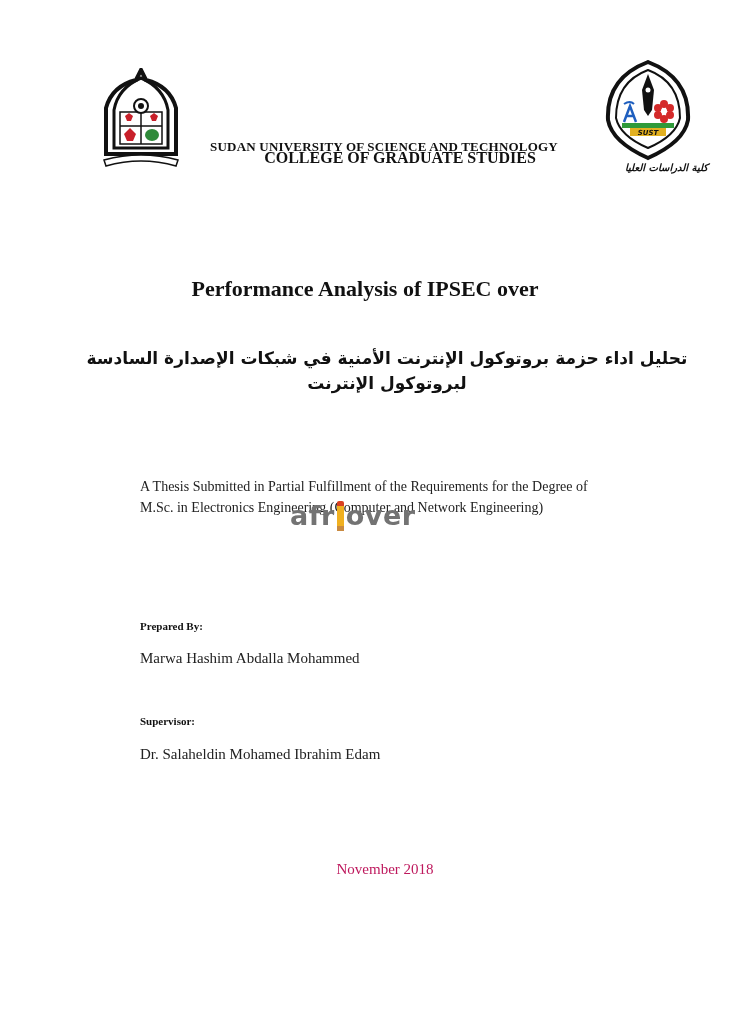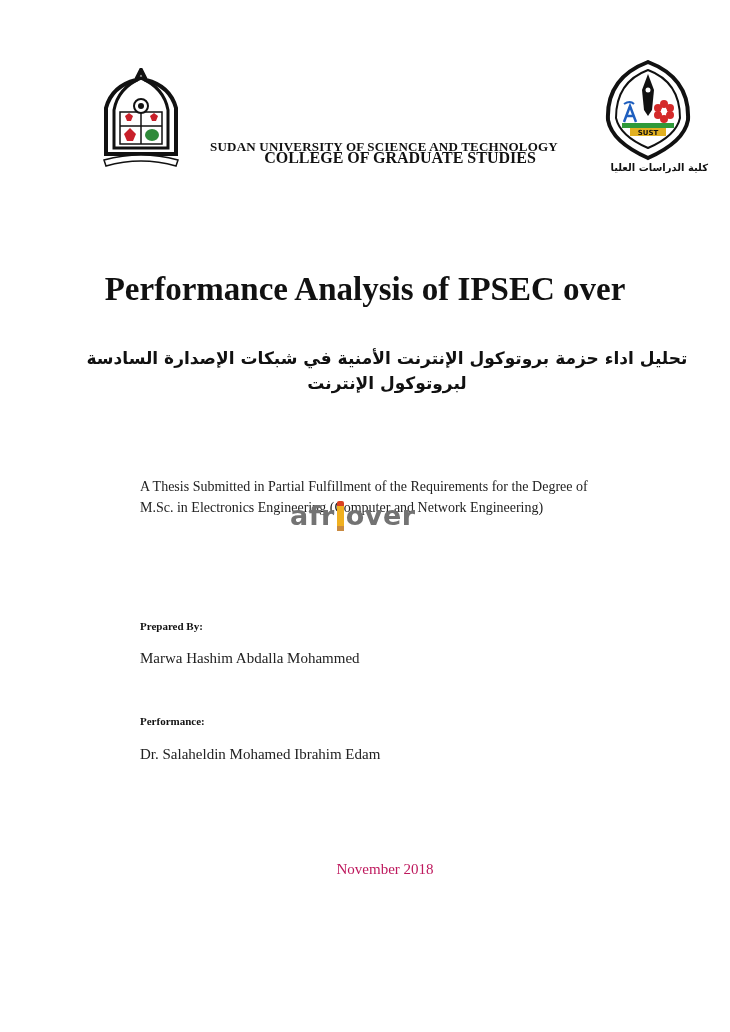--- a/index.html
+++ b/index.html
@@ -1,28 +1,28 @@
 <!DOCTYPE html>
 <html><head>
   <meta charset="utf-8">
   <style>
     html, body { margin: 0; padding: 0; background: #ffffff; }
     body { width: 730px; height: 1032px; position: relative; overflow: hidden; color: #111; font-family: "Liberation Serif", serif; }
     .abs { position: absolute; }
     .center { left: 0; width: 730px; text-align: center; }
     .uni-name { top: 119px; left: 184px; width: 400px; text-align: center; font-weight: bold; font-size: 13px; letter-spacing: 0.2px; margin-top: 20px; }
     .college { top: 149px; left: 200px; width: 400px; text-align: center; font-weight: bold; font-size: 16px; }
-    .title { top: 272px; font-weight: bold; font-size: 33px; line-height: 34px; }
+    .title { top: 272px; font-weight: bold; font-size: 22px; line-height: 34px; }
     .arabic { top: 346px; font-family: "DejaVu Sans", sans-serif; font-weight: bold; font-size: 17px; line-height: 25px; direction: rtl; margin-left: 22px; }
     .thesis { top: 476px; left: 140px; width: 525px; font-size: 14px; line-height: 21px; color: #222; }
     .label { font-weight: bold; font-size: 11px; left: 140px; }
     .value { font-size: 15px; left: 140px; color: #222; }
     .date { top: 861px; font-size: 15px; color: #be185d; padding-left: 20px; }
     .logo-left { left: 100px; top: 68px; width: 82px; height: 102px; }
-    .logo-right { left: 600px; top: 60px; width: 100px; height: 120px; }
+    .logo-right { left: 600px; top: 60px; width: 100px; height: 120px; font-style: italic; }
     .watermark { left: 290px; top: 500px; font-family: "DejaVu Sans", sans-serif; font-weight: bold; font-size: 27px; letter-spacing: 0.5px; color: #737373; display: flex; align-items: center; justify-content: flex-end; }
     .watermark .pencil { display: inline-block; width: 7px; height: 30px; margin: 0 2px; background: linear-gradient(#d94020 0 18%, #f0b020 18% 82%, #c98a40 82%); border-radius: 2px 2px 0 0; }
   </style>
 </head>
 <body>
 
 <div class="abs logo-left">
   <svg width="82" height="102" viewBox="0 0 82 102">
     <path d="M41 2 L46 12 Q70 18 76 40 L76 86 L6 86 L6 40 Q12 18 36 12 Z" fill="none" stroke="#111" stroke-width="4"></path>
     <path d="M41 10 Q64 20 68 42 L68 80 L14 80 L14 42 Q18 20 41 10 Z" fill="none" stroke="#111" stroke-width="3"></path>
@@ -82,16 +82,16 @@
 
 <div class="abs watermark">
   <span>afr</span>
   <span class="pencil"></span>
   <span>over</span>
 </div>
 
 <div class="abs label" style="top:620px;">Prepared By:</div>
 <div class="abs value" style="top:650px;text-align:center;">Marwa Hashim Abdalla Mohammed</div>
 
-<div class="abs label" style="top:715px;">Performance:</div>
+<div class="abs label" style="top:715px;">Supervisor:</div>
 <div class="abs value" style="top:746px;">Dr. Salaheldin Mohamed Ibrahim Edam</div>
 
 <div class="abs center date">November 2018</div>
 
 </body></html>

